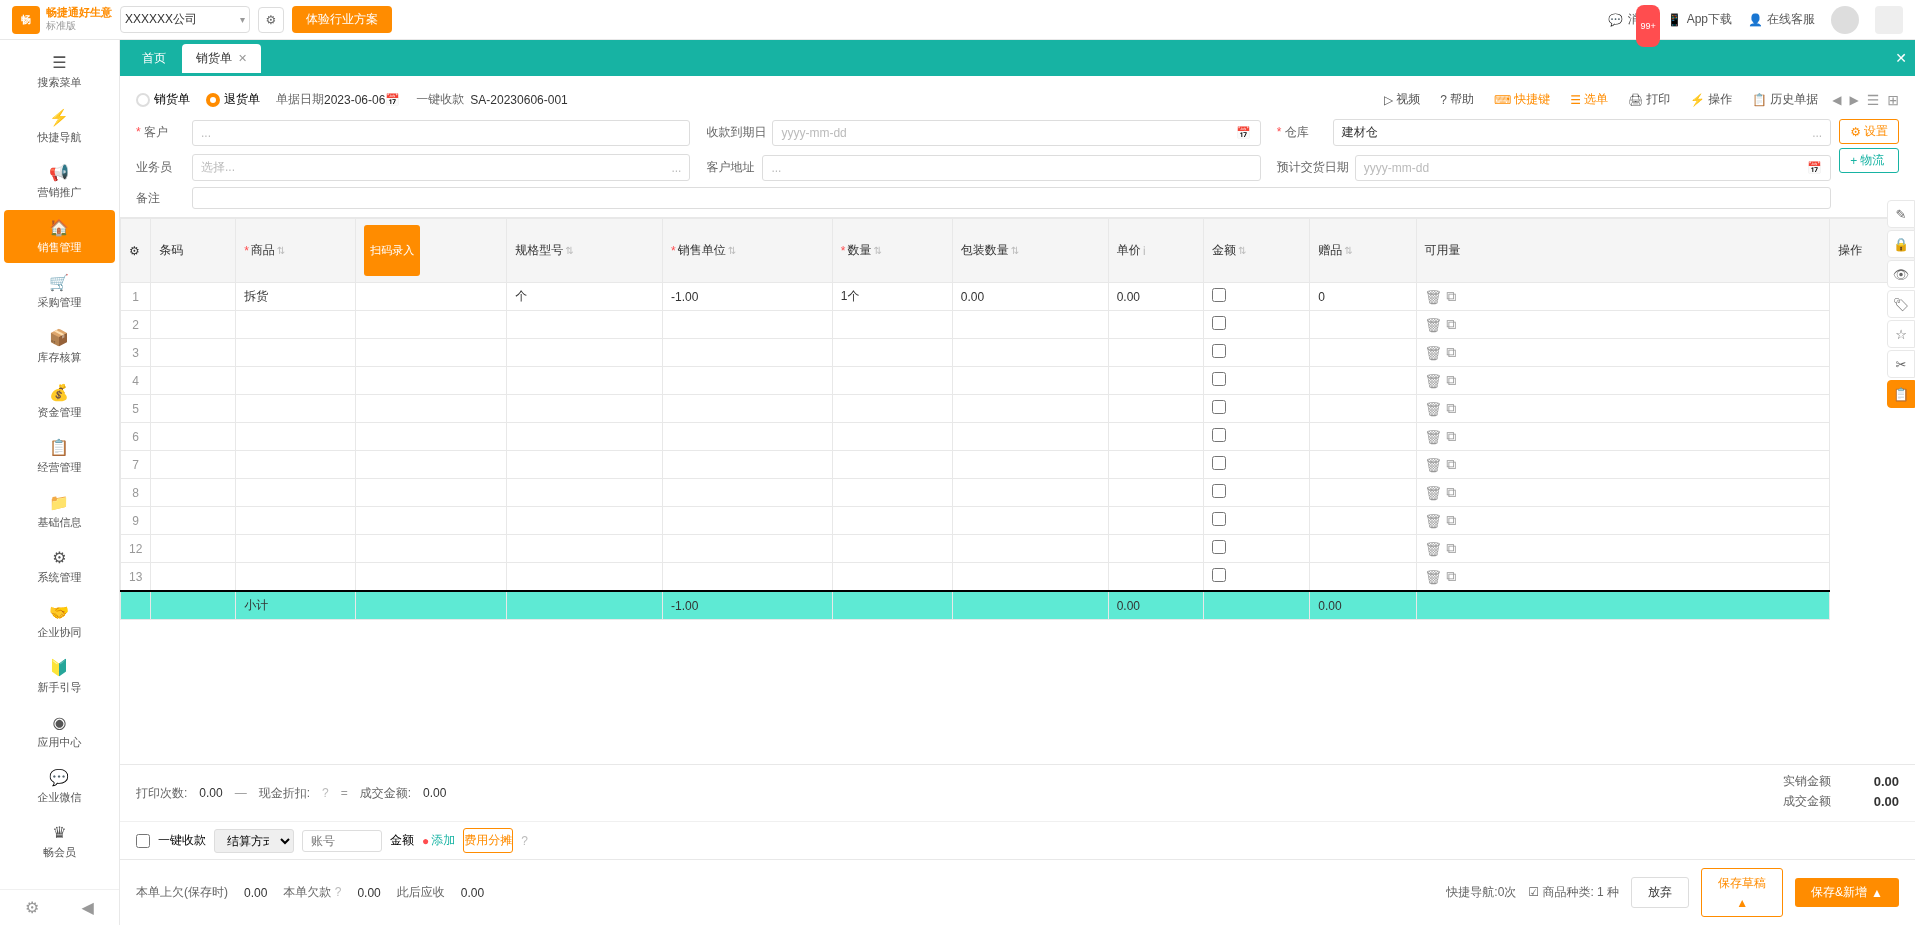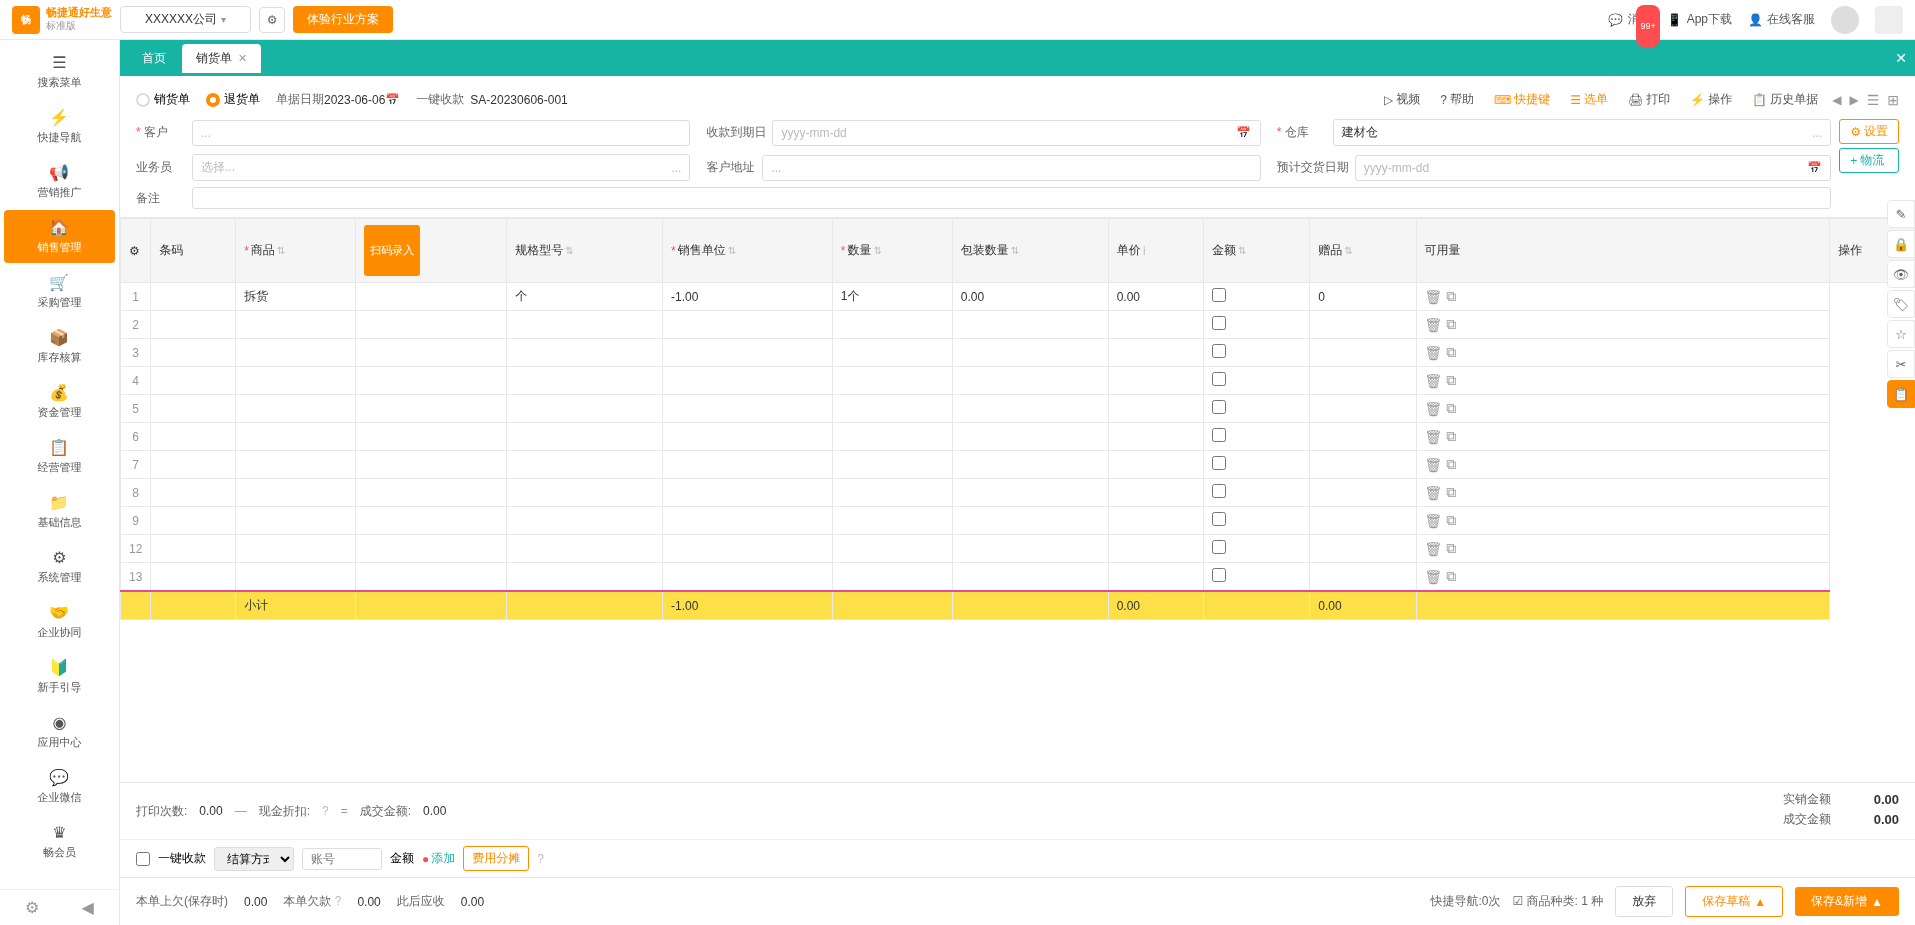--- a/index.html
+++ b/index.html
@@ -4,21 +4,21 @@
   <style>
     * { box-sizing: border-box; margin: 0; padding: 0; font-family: 'Microsoft YaHei', Arial, sans-serif; font-size: 12px; }
     body { background: #f0f2f5; overflow: hidden; width: 1915px; height: 925px; }
 
     
     .top-bar { height: 40px; background: #fff; display: flex; align-items: center; padding: 0 12px; border-bottom: 1px solid #e8e8e8; gap: 8px; }
     .logo-area { display: flex; align-items: center; gap: 6px; }
     .logo-icon { width: 28px; height: 28px; background: #ff8c00; border-radius: 4px; display: flex; align-items: center; justify-content: center; color: #fff; font-size: 10px; font-weight: bold; }
     .logo-text { font-size: 11px; color: #ff8c00; font-weight: bold; line-height: 1.2; }
     .logo-sub { font-size: 10px; color: #999; }
-    .company-selector { display: flex; align-items: center; gap: 4px; border: 1px solid #ddd; border-radius: 4px; padding: 4px 24px; background: #fff; cursor: pointer; min-width: 130px; }
+    .company-selector { display: flex; align-items: center; gap: 4px; border: 1px solid #ddd; border-radius: 4px; padding: 4px 4px; background: #fff; cursor: pointer; min-width: 130px; }
     .company-name { font-size: 12px; color: #333; flex: 1; }
     .dropdown-icon { color: #999; font-size: 10px; }
     .gear-btn { width: 26px; height: 26px; border: 1px solid #ddd; border-radius: 4px; display: flex; align-items: center; justify-content: center; cursor: pointer; color: #666; }
     .experience-btn { background: #ff8c00; color: #fff; border: none; border-radius: 4px; padding: 5px 14px; cursor: pointer; font-size: 12px; }
     .top-right { margin-left: auto; display: flex; align-items: center; gap: 16px; }
     .top-icon-item { display: flex; align-items: center; gap: 4px; cursor: pointer; color: #555; font-size: 12px; position: relative; }
     .badge { position: absolute; top: -6px; right: -8px; background: #ff4d4f; color: #fff; border-radius: 8px; padding: 16px 4px; font-size: 9px; min-width: 16px; text-align: center; }
     .avatar { width: 28px; height: 28px; border-radius: 50%; background: #ddd; }
 
     
@@ -70,48 +70,48 @@
     .table-area { flex: 1; overflow: auto; background: #fff; margin: 0; }
     .data-table { width: 100%; border-collapse: collapse; }
     .data-table th { background: #f5f5f5; border: 1px solid #e8e8e8; padding: 6px 8px; text-align: left; color: #333; font-weight: 500; white-space: nowrap; position: sticky; top: 0; z-index: 2; }
     .data-table td { border: 1px solid #e8e8e8; padding: 5px 8px; color: #333; }
     .data-table .row-num { color: #999; text-align: center; width: 30px; }
     .col-settings { width: 30px; text-align: center; }
     .scan-btn { background: #ff8c00; color: #fff; border: none; border-radius: 3px; padding: 18px 6px; font-size: 11px; cursor: pointer; }
     .th-sort { display: flex; align-items: center; gap: 2px; }
     .sort-icon { color: #bbb; font-size: 10px; cursor: pointer; }
     .red-text { color: #ff4d4f; }
-    .subtotal-row td { background: #fde047; font-weight: 500; border-top: 2px solid #ec4899; }
+    .subtotal-row td { background: #5eead4; font-weight: 500; border-top: 2px solid #000000; }
     .action-icons { display: flex; gap: 4px; align-items: center; }
     .action-icon { color: #999; cursor: pointer; font-size: 14px; }
     .gift-checkbox { width: 14px; height: 14px; }
 
     
     .footer-calc { background: #fff; padding: 8px 16px; border-top: 1px solid #e8e8e8; display: flex; align-items: center; gap: 12px; }
     .footer-label { color: #666; }
     .footer-value { color: #333; font-weight: 500; }
     .footer-dash { color: #999; }
     .footer-eq { color: #999; }
     .payment-row { background: #fff; padding: 6px 16px; border-top: 1px solid #f0f0f0; display: flex; align-items: center; gap: 8px; }
     .payment-check { width: 14px; height: 14px; }
     .pay-input { border: 1px solid #ddd; border-radius: 3px; padding: 3px 8px; width: 80px; }
     .add-btn { background: none; border: none; color: #17b3a3; cursor: pointer; display: flex; align-items: center; gap: 2px; }
-    .fee-btn { border: 1px solid #ff8c00; color: #ff8c00; background: #fff; border-radius: 3px; padding: 3px 8px; cursor: pointer; }
+    .fee-btn { border: 1px solid #ff8c00; color: #ff8c00; background: #fff; border-radius: 3px; padding: 3px 0; cursor: pointer; }
     .help-icon { color: #bbb; cursor: pointer; }
 
     
     .bottom-bar { background: #fff; padding: 8px 16px; border-top: 1px solid #e8e8e8; display: flex; align-items: center; gap: 16px; }
     .bottom-info { display: flex; gap: 16px; align-items: center; }
     .bi-item { color: #666; }
     .bi-val { color: #333; font-weight: 500; }
     .bottom-right { margin-left: auto; display: flex; align-items: center; gap: 12px; }
     .print-info { color: #666; }
     .product-type { color: #666; }
     .discard-btn { border: 1px solid #ddd; background: #fff; color: #333; border-radius: 3px; padding: 6px 16px; cursor: pointer; }
-    .save-draft-btn { border: 1px solid #ff8c00; background: #fff; color: #ff8c00; border-radius: 3px; padding: 6px 16px; cursor: pointer; display: flex; align-items: center; gap: 4px; }
+    .save-draft-btn { border: 1px solid #ff8c00; background: #fff; color: #ff8c00; border-radius: 3px; padding: 6px 16px; cursor: pointer; display: flex; align-items: center; gap: 4px; flex-direction: column; }
     .save-new-btn { background: #ff8c00; color: #fff; border: none; border-radius: 3px; padding: 6px 16px; cursor: pointer; display: flex; align-items: center; gap: 4px; }
 
     
     .right-float { position: fixed; right: 0; top: 200px; display: flex; flex-direction: column; gap: 2px; z-index: 100; }
     .rf-btn { width: 28px; height: 28px; background: #fff; border: 1px solid #e8e8e8; display: flex; align-items: center; justify-content: center; cursor: pointer; color: #666; font-size: 13px; border-radius: 4px 0 0 4px; }
     .rf-btn.orange-bg { background: #ff8c00; color: #fff; border-color: #ff8c00; }
 
     .summary-right { margin-left: auto; text-align: right; }
     .summary-line { display: flex; gap: 8px; align-items: center; justify-content: flex-end; margin-bottom: 3px; }
     .summary-label { color: #666; font-size: 12px; }

